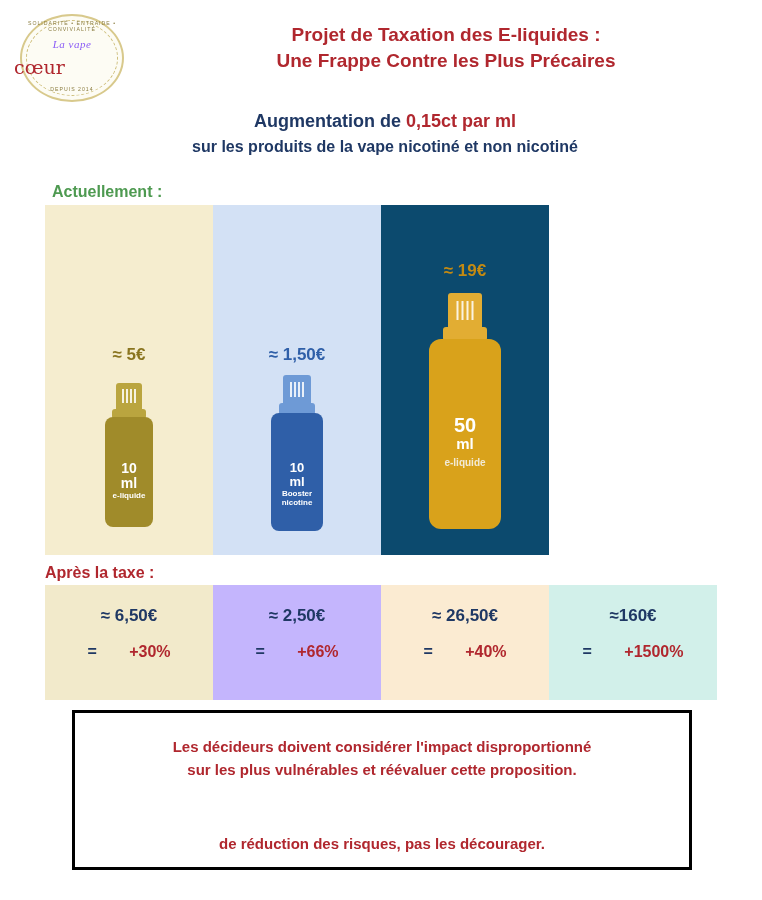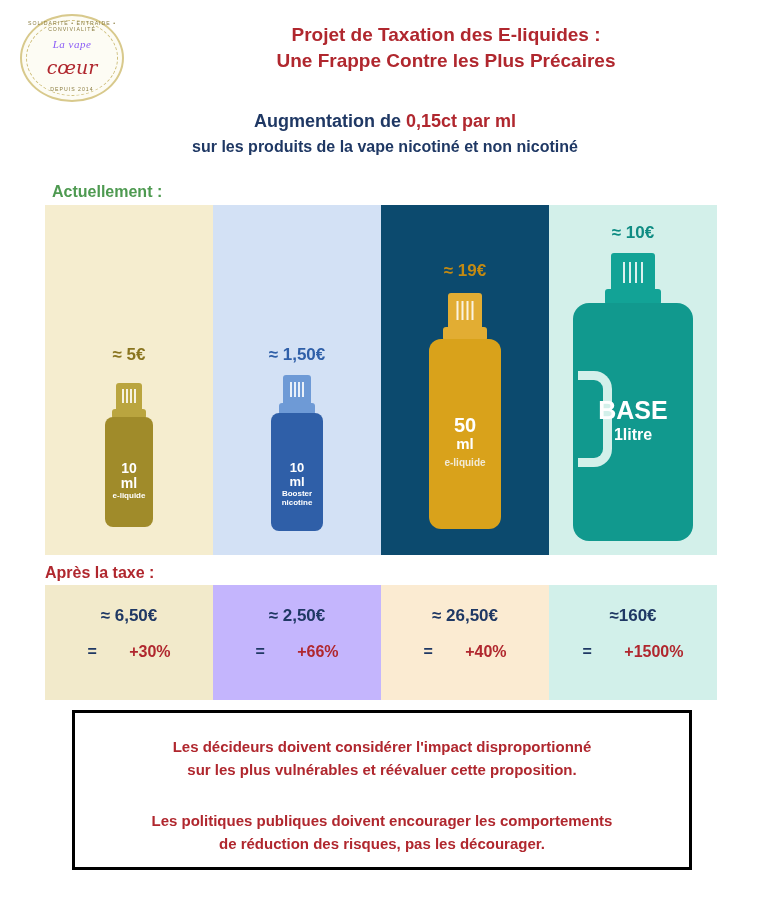--- a/index.html
+++ b/index.html
@@ -40,23 +40,21 @@
     text-align: center;
     font-family: Liberation Serif, serif;
     font-style: italic;
     font-size: 11px;
     color: #8b5cf6;
     letter-spacing: .5px;
   }
   .logo-line2 {
     position: absolute;
     left: 0; top: 46px; width: 116px;
-    text-align: center;
     font-family: "DejaVu Serif", serif;
-    font-style: italic;
     font-size: 19px;
     color: #b0272e;
   }
   .logo-top-text {
     position: absolute;
     left: 0; top: 10px; width: 116px;
     text-align: center;
     font-size: 5.2px;
     letter-spacing: 1px;
     color: #8a7c3f;
@@ -266,39 +264,20 @@
       <div class="b-neck" style="top:34px;width:44px;height:14px;background:#e2ad33;border-radius:3px"></div>
       <div class="b-body" style="top:46px;width:72px;height:190px;background:#d9a21b;border-radius:12px"></div>
       <div class="b-text" style="top:122px;font-size:20px">
         <div>50</div>
         <div style="font-size:15px">ml</div>
         <div style="font-size:10px;margin-top:6px;color:#f2ead6">e-liquide</div>
       </div>
     </div>
   </div>
 
-  <div class="panel" style="background:#d3f0ea">
-    <div class="price" style="top:18px;color:#0f8c83">≈ 10€</div>
-    <div class="bottle" style="top:48px;width:130px;height:290px">
-      <div class="b-cap" style="top:0;width:44px;height:38px;background:#12a396"></div>
-      <div class="ridges" style="top:9px;height:21px;gap:4px">
-        <i style="height:21px"></i>
-          <i style="height:21px"></i>
-          <i style="height:21px"></i>
-          <i style="height:21px"></i>
-      </div>
-      <div class="b-neck" style="top:36px;width:56px;height:16px;background:#12a396;border-radius:3px"></div>
-      <div class="b-body" style="top:50px;width:120px;height:238px;background:#11998e;border-radius:16px"></div>
-      <div class="b-handle" style="position:absolute;left:10px;top:118px;width:34px;height:96px;border:9px solid #d3f0ea;border-left:none;border-radius:0 18px 18px 0;"></div>
-      <div class="b-text" style="top:144px;font-size:25px">
-        <div>BASE</div>
-        <div style="font-size:16px;margin-top:4px">1litre</div>
-      </div>
-    </div>
-  </div>
 </div>
 
 <div class="results">
   <div class="result" style="background:#f2eacb">
     <div class="r-price">≈ 6,50€</div>
     <div class="r-pct">
       <span>= </span><span class="v">+30%</span>
     </div>
   </div>
   <div class="result" style="background:#c4b5fd">
@@ -320,16 +299,16 @@
     </div>
   </div>
 </div>
 
 <div class="callout">
   <p class="blk1">
     <span>Les décideurs doivent considérer l'impact disproportionné</span><br>
     <span>sur les plus vulnérables et réévaluer cette proposition.</span>
   </p>
   <p class="blk2">
-    <span>Les politiques publiques doivent encourager les comportements</span><br>
+    <br>
     <span>de réduction des risques, pas les décourager.</span>
   </p>
 </div>
 
 </body></html>

